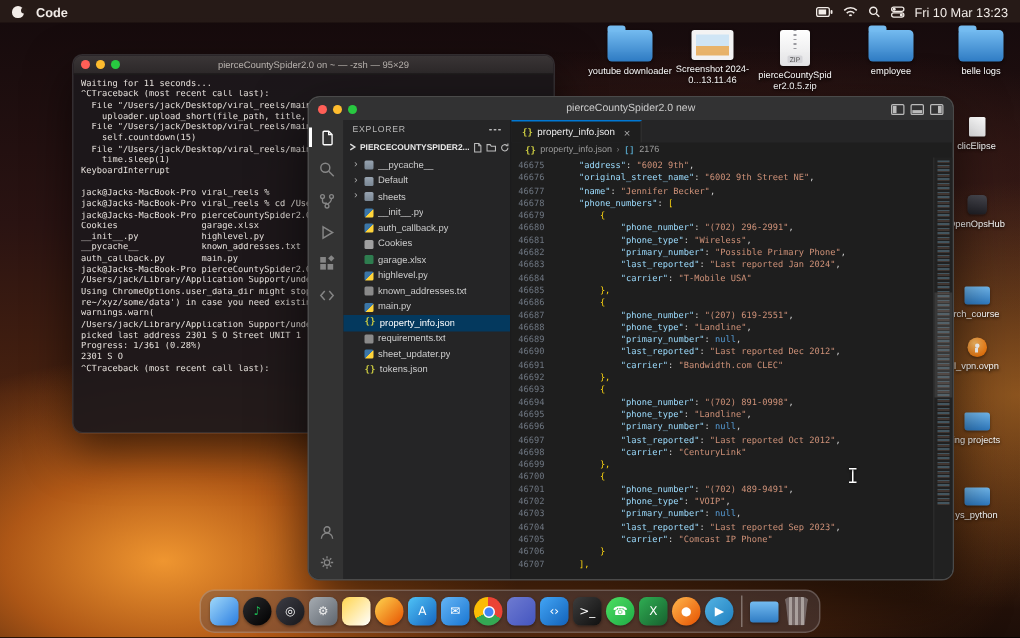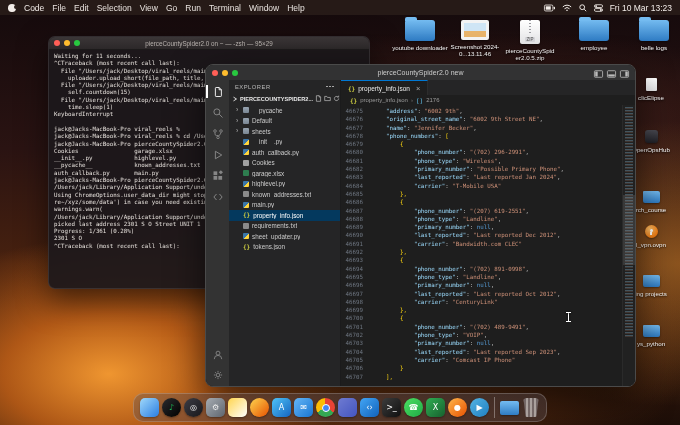--- a/index.html
+++ b/index.html
@@ -9,21 +9,21 @@
   radial-gradient(ellipse 330px 190px at 16% 88%, rgba(248,156,50,.95) 0%, rgba(196,98,24,.85) 32%, rgba(120,50,10,0) 72%),
   radial-gradient(ellipse 540px 300px at 50% 80%, rgba(152,74,22,.8) 0%, rgba(90,40,12,0) 65%),
   radial-gradient(ellipse 430px 230px at 100% 62%, rgba(196,126,44,.55) 0%, rgba(120,70,20,0) 62%),
   radial-gradient(ellipse 500px 140px at 70% 30%, rgba(70,34,26,.9) 0%, rgba(40,20,16,0) 70%),
   linear-gradient(180deg,#140a0c 0%,#2a1312 35%,#47210f 62%,#1d0e08 100%);}
 
 .menubar{position:absolute;top:0;left:0;right:0;height:15px;background:rgba(42,30,26,.8);display:flex;align-items:center;padding:0 8px;color:#f2ece8;font-size:8.5px;gap:8px;z-index:50}
 .apple{width:8px;height:9px;position:relative;display:inline-block}
 .apple::before{content:"";position:absolute;left:0;top:1px;width:8px;height:8px;border-radius:50% 50% 46% 46%;background:#f2ece8}
 .apple::after{content:"";position:absolute;right:-2px;top:2px;width:4px;height:4px;border-radius:50%;background:rgba(42,30,26,1)}
-.app-name{font-weight:normal}
+.app-name{font-weight:bold}
 .menus{display:flex;gap:8px}
 .menu-item{opacity:.95}
 .mb-right{margin-left:auto;display:flex;align-items:center;gap:7px}
 .mb-right svg{display:block}
 
 .terminal{position:absolute;left:48px;top:36px;width:322px;height:253px;border-radius:7px;background:rgba(28,24,27,.93);box-shadow:0 12px 30px rgba(0,0,0,.55);z-index:10;overflow:hidden;border:1px solid rgba(255,255,255,.1)}
 .t-titlebar{height:13px;background:linear-gradient(#3b3637,#2c2829);display:flex;align-items:center;padding:0 5px;position:relative;border-bottom:1px solid #1c1a1a}
 .lights{display:flex;gap:4px;z-index:1}
 .light{width:6px;height:6px;border-radius:50%}
 .l-red{background:#ff5f57}.l-yel{background:#febc2e}.l-grn{background:#28c840}
@@ -109,31 +109,20 @@
 svg{overflow:visible}
 </style>
 </head>
 <body>
 
 <div class="screen">
 
   <div class="menubar">
     <span class="apple"></span>
     <span class="app-name">Code</span>
-    <span class="menus">
-        <span class="menu-item">File</span>
-        <span class="menu-item">Edit</span>
-        <span class="menu-item">Selection</span>
-        <span class="menu-item">View</span>
-        <span class="menu-item">Go</span>
-        <span class="menu-item">Run</span>
-        <span class="menu-item">Terminal</span>
-        <span class="menu-item">Window</span>
-        <span class="menu-item">Help</span>
-      </span>
     <span class="mb-right">
       <span>
           <svg width="11" height="8" viewBox="0 0 13 8">
             <rect x="0.5" y="0.5" width="10" height="7" rx="1.5" fill="none" stroke="#f2ece8" stroke-width="1"></rect>
             <rect x="2" y="2" width="6" height="4" fill="#f2ece8"></rect>
             <rect x="11.5" y="2.5" width="1.5" height="3" rx=".7" fill="#f2ece8"></rect>
           </svg>
         </span>
       <span>
           <svg width="10" height="8" viewBox="0 0 12 9" fill="none" stroke="#f2ece8" stroke-width="1.2">

